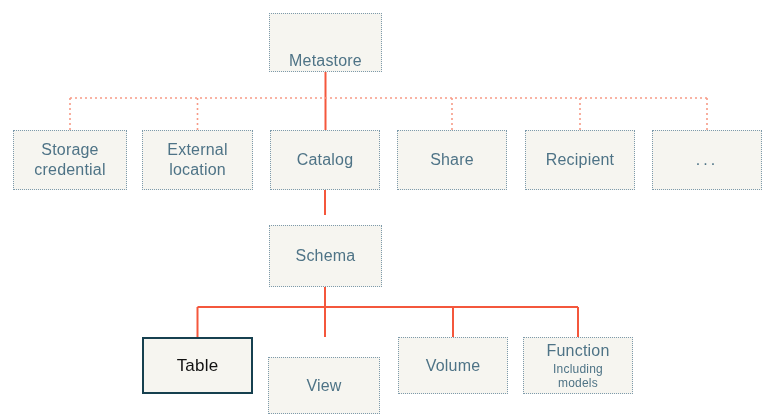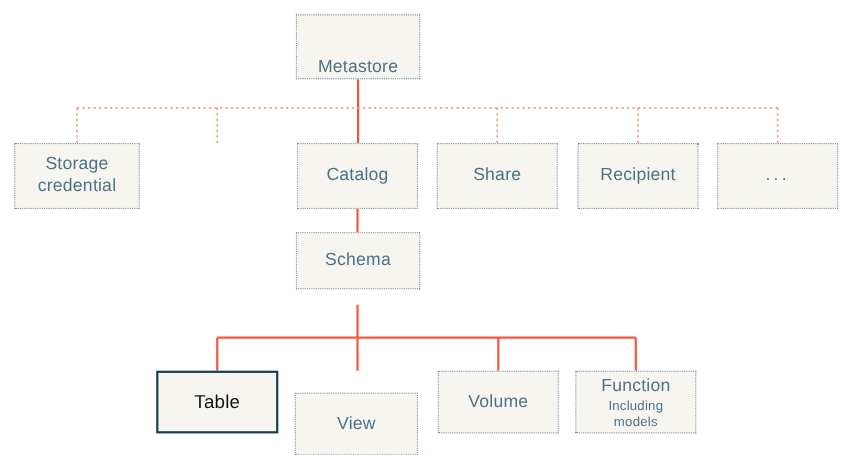--- a/index.html
+++ b/index.html
@@ -70,21 +70,21 @@
   }
   .node.ellipsis-node{letter-spacing:3px;font-size:16px;}
 
   .n-metastore{left:269px;top:13px;width:113px;height:59px;justify-content:flex-end;}
   .n-storage{left:13px;top:130px;width:114px;height:60px;}
   .n-external{left:142px;top:130px;width:111px;height:60px;}
   .n-catalog{left:270px;top:130px;width:110px;height:60px;text-align:right;}
   .n-share{left:397px;top:130px;width:110px;height:60px;}
   .n-recipient{left:525px;top:130px;width:110px;height:60px;}
   .n-ellipsis{left:652px;top:130px;width:110px;height:60px;}
-  .n-schema{left:269px;top:211px;width:113px;height:52px;}
+  .n-schema{left:269px;top:225px;width:113px;height:62px;}
   .n-table{left:142px;top:337px;width:111px;height:57px;}
   .n-view{left:268px;top:357px;width:112px;height:57px;}
   .n-volume{left:398px;top:337px;width:110px;height:57px;}
   .n-function{left:523px;top:337px;width:110px;height:57px;}
 </style>
 </head>
 <body>
 
 <div class="canvas">
 
@@ -109,20 +109,23 @@
   </svg>
 
   <div class="node n-metastore">
     <span class="label">Metastore</span>
   </div>
 
   <div class="node n-storage">
     <span class="label">Storage credential</span>
   </div>
 
+  <div class="node n-external">
+    <span class="label">External location</span>
+  </div>
 
   <div class="node n-catalog">
     <span class="label">Catalog</span>
   </div>
 
   <div class="node n-share">
     <span class="label">Share</span>
   </div>
 
   <div class="node n-recipient">

